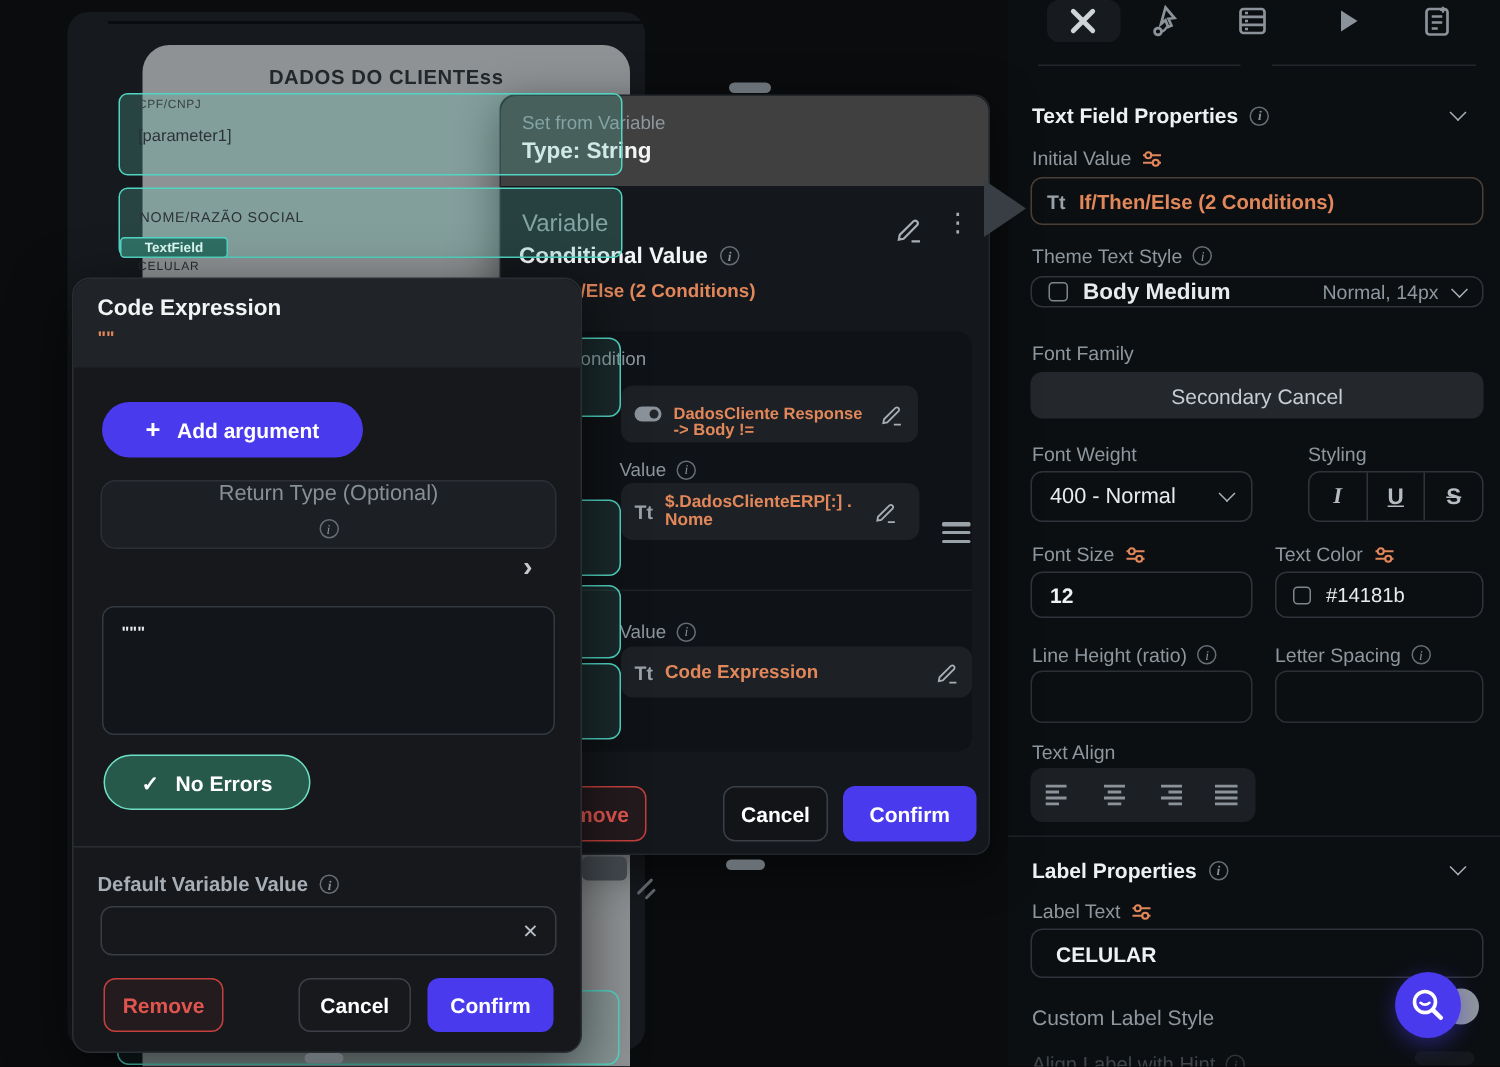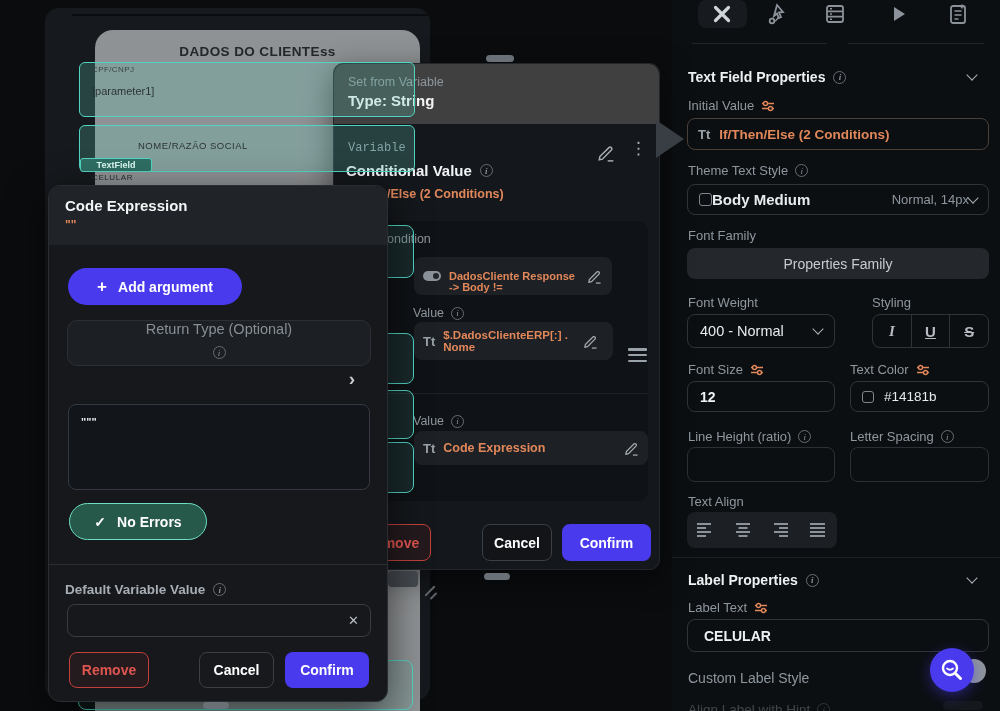--- a/index.html
+++ b/index.html
@@ -11,37 +11,37 @@
   .window { left:45px; top:8px; width:385px; height:692px; background:#16191d; border-radius:14px; z-index:1; }
   .window-topline { left:72px; top:14px; width:356px; height:2px; background:#0a0c0f; z-index:2; }
   .form { left:95px; top:30px; width:325px; height:681px; background:#8f9294; border-radius:18px 18px 0 0; z-index:2; }
   .form-title { left:95px; top:44px; width:325px; text-align:center; font-size:13.5px; font-weight:600; color:#22272b; letter-spacing:.4px; z-index:3; }
 
   .sel { border:1.5px solid #50d5c3; border-radius:6px; background:rgba(96,200,185,.24); z-index:20; }
   .sel-f1 { left:79px; top:62px; width:336px; height:55px; }
   .sel-f2 { left:79px; top:125px; width:336px; height:47px; }
   .f-label { position:absolute; left:12px; top:2px; font-size:8px; color:#39423f; letter-spacing:.4px; }
   .f-value { position:absolute; left:12px; top:22px; font-size:11px; color:#2c3337; }
-  .f-label2 { position:absolute; left:13px; top:14px; font-size:9.5px; color:#2c3337; letter-spacing:.5px;margin-left:45px; }
+  .f-label2 { position:absolute; left:13px; top:14px; font-size:9.5px; color:#2c3337; letter-spacing:.5px; }
   .badge-textfield { left:80px; top:158px; width:72px; height:14px; background:#2f6e63; border:1px solid #54d6c4; border-radius:3px; font-size:9px; font-weight:bold; color:#ddfaf4; text-align:center; line-height:12px; z-index:21; }
   .label-celular { left:92px; top:173px; font-size:8px; color:#262b2f; letter-spacing:.6px; z-index:20; }
 
   .frag { border:1.5px solid #50d5c3; border-radius:8px; background:rgba(96,200,185,.13); z-index:20; }
   .frag-c { left:350px; top:225px; width:64px; height:53px; }
   .frag-d { left:353px; top:333px; width:61px; height:51px; }
   .frag-e { left:353px; top:390px; width:61px; height:49px; }
   .frag-f { left:353px; top:442px; width:61px; height:51px; }
   .bottom-sel { left:78px; top:660px; width:335px; height:50px; border:1.5px solid #50d5c3; border-radius:8px; background:rgba(60,170,155,.10); z-index:20; }
 
   
   .popup { left:333px; top:63px; width:327px; height:507px; background:#14171b; border:1px solid #23272c; border-radius:10px; box-shadow:0 8px 30px rgba(0,0,0,.5); z-index:10; }
   .popup-header { position:absolute; left:0; top:0; width:100%; height:60px; background:#404040; border-radius:10px 10px 0 0; padding:11px 14px; }
   .ph-source { font-size:12.5px; color:#8e979e; }
   .ph-type { font-size:15px; font-weight:bold; color:#f2f4f5; margin-top:3px; }
-  .p-variable { position:absolute; left:14px; top:77px; font-size:12px; color:#8e979e;font-family:Liberation Mono, monospace; }
+  .p-variable { position:absolute; left:14px; top:77px; font-size:16px; color:#8e979e; }
   .p-condval { position:absolute; left:12px; top:98px; font-size:15px; font-weight:bold; color:#f2f4f5; display:flex; align-items:center; gap:8px; }
   .p-edit { position:absolute; left:263px; top:80px; }
   .kebab { position:absolute; left:296px; top:74px; color:#a7aeb4; font-size:17px; letter-spacing:0; }
   .kebab::after { content:"⋮"; }
   .p-summary { position:absolute; left:12px; top:123px; font-size:12.5px; font-weight:bold; color:#e2875a; }
   .p-card { position:absolute; left:12px; top:157px; width:302px; height:280px; background:#0f1216; border-radius:10px; }
   .card-divider { position:absolute; left:0; top:172px; width:100%; height:1px; background:#1e2227; }
   .c-label { position:absolute; font-size:12.5px; color:#8e979e; display:flex; gap:7px; align-items:center; }
   .chip { position:absolute; background:#1d2125; border-radius:8px; display:flex; align-items:center; padding:4px 9px; gap:8px; }
   .chip-text { font-weight:bold; color:#e2875a; }
@@ -311,32 +311,32 @@
     </div>
     <div class="abs inp" style="left:15px; top:118px; width:302px; height:32px; border-color:#4b4038; padding:0 10px; gap:9px;">
       <span class="tt"></span>
       <span style="color:#e2875a; font-weight:bold; font-size:13.5px;">If/Then/Else (2 Conditions)</span>
     </div>
 
     <div class="abs g-label" style="left:16px; top:163px;">
       <span>Theme Text Style</span>
       <span class="info"></span>
     </div>
-    <div class="abs inp" style="left:15px; top:184px; width:302px; height:31px; padding:0 11px; ">
+    <div class="abs inp" style="left:15px; top:184px; width:302px; height:21px; padding:0 11px; gap:10px;">
       <span class="checkbox"></span>
       <span style="color:#e8ebed; font-weight:600; font-size:15px;">Body Medium</span>
       <span style="margin-left:auto; color:#8e979e; font-size:13px;">Normal, 14px</span>
       <span class="chev-down"></span>
     </div>
 
     <div class="abs g-label" style="left:16px; top:228px;">
       <span>Font Family</span>
     </div>
     <div class="abs" style="left:15px; top:248px; width:302px; height:31px; background:#24282d; border-radius:8px; display:flex; align-items:center; justify-content:center; color:#c6ccd1; font-size:14px;">
-      <span>Properties Family</span>
+      <span>Secondary Cancel</span>
     </div>
 
     <div class="abs g-label" style="left:16px; top:295px;">
       <span>Font Weight</span>
     </div>
     <div class="abs g-label" style="left:200px; top:295px;">
       <span>Styling</span>
     </div>
     <div class="abs inp" style="left:15px; top:314px; width:148px; height:34px; padding:0 12px;">
       <span style="color:#e8ebed; font-size:14.5px;">400 - Normal</span>

